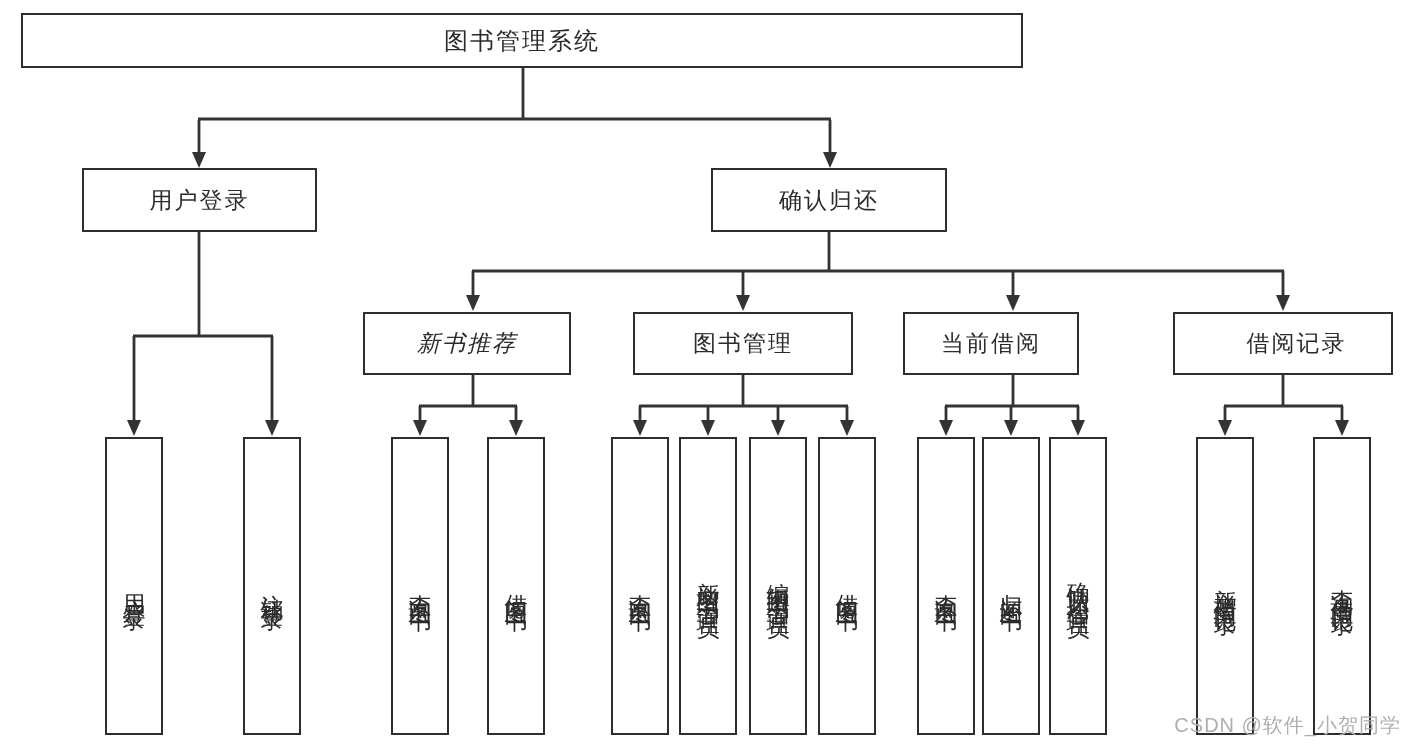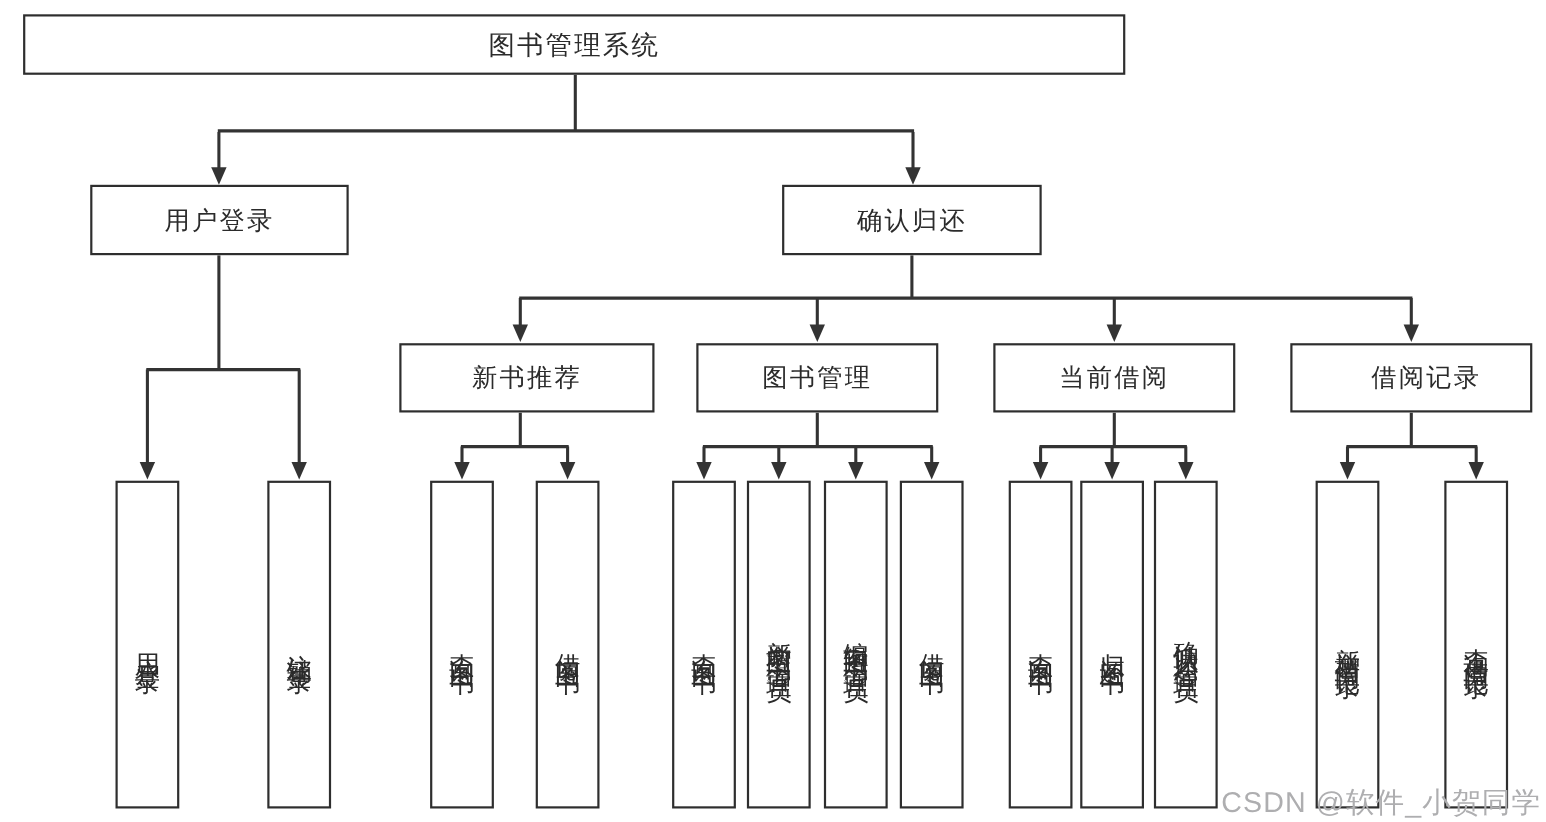--- a/index.html
+++ b/index.html
@@ -25,21 +25,21 @@
   .vbox{
     writing-mode:vertical-rl;
     font-size:23px;
     letter-spacing:5px;
     width:58px;top:437px;height:298px;
     line-height:1;
   }
   .watermark{
     position:absolute;
     right:4px;top:712px;
-    font-size:26px;
+    font-size:20px;
     color:#aeaeb0;
     letter-spacing:1px;
     z-index:3;
     white-space:nowrap;
   }
 </style>
 </head>
 <body>
 
 <div class="canvas">
@@ -81,27 +81,27 @@
     <span>图书管理系统</span>
   </div>
 
   <div class="node hbox" style="left:82px;top:168px;width:235px;height:64px;">
     <span>用户登录</span>
   </div>
   <div class="node hbox" style="left:711px;top:168px;width:236px;height:64px;">
     <span>确认归还</span>
   </div>
 
-  <div class="node hbox" style="left:363px;top:312px;width:232px;height:63px;">
+  <div class="node hbox" style="left:363px;top:312px;width:208px;height:63px;font-style:italic;">
     <span>新书推荐</span>
   </div>
   <div class="node hbox" style="left:633px;top:312px;width:220px;height:63px;">
     <span>图书管理</span>
   </div>
-  <div class="node hbox" style="left:903px;top:312px;width:220px;height:63px;">
+  <div class="node hbox" style="left:903px;top:312px;width:176px;height:63px;">
     <span>当前借阅</span>
   </div>
   <div class="node hbox" style="left:1173px;top:312px;width:220px;height:63px;padding-left:27px;">
     <span>借阅记录</span>
   </div>
 
   <div class="node vbox" style="left:105px;">
     <span>用户登录</span>
   </div>
   <div class="node vbox" style="left:243px;">

